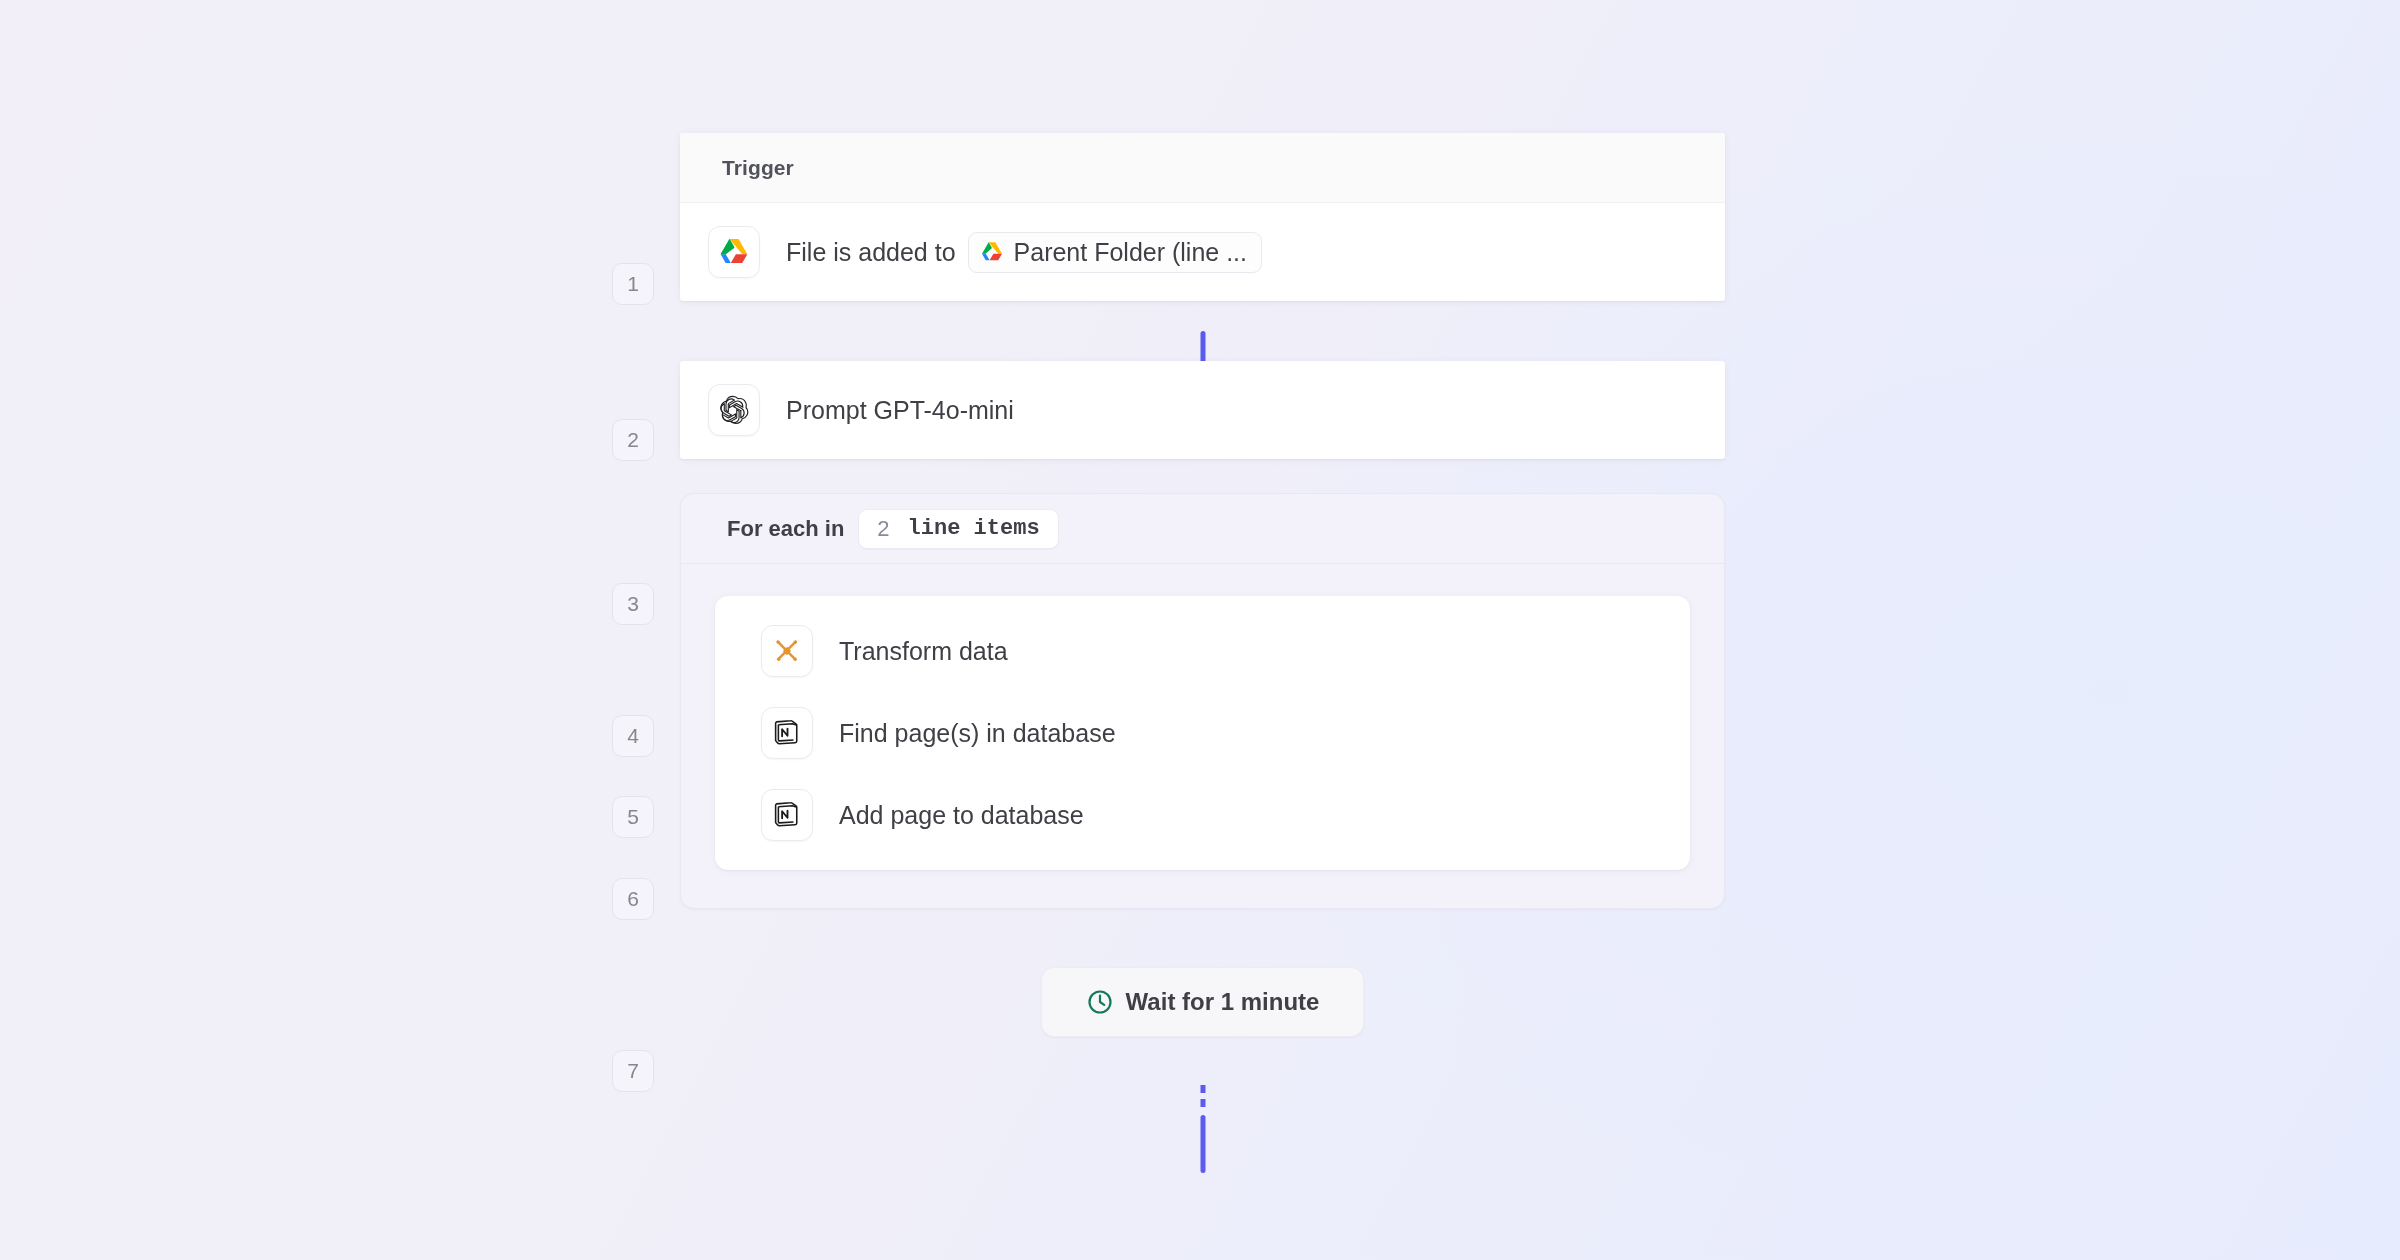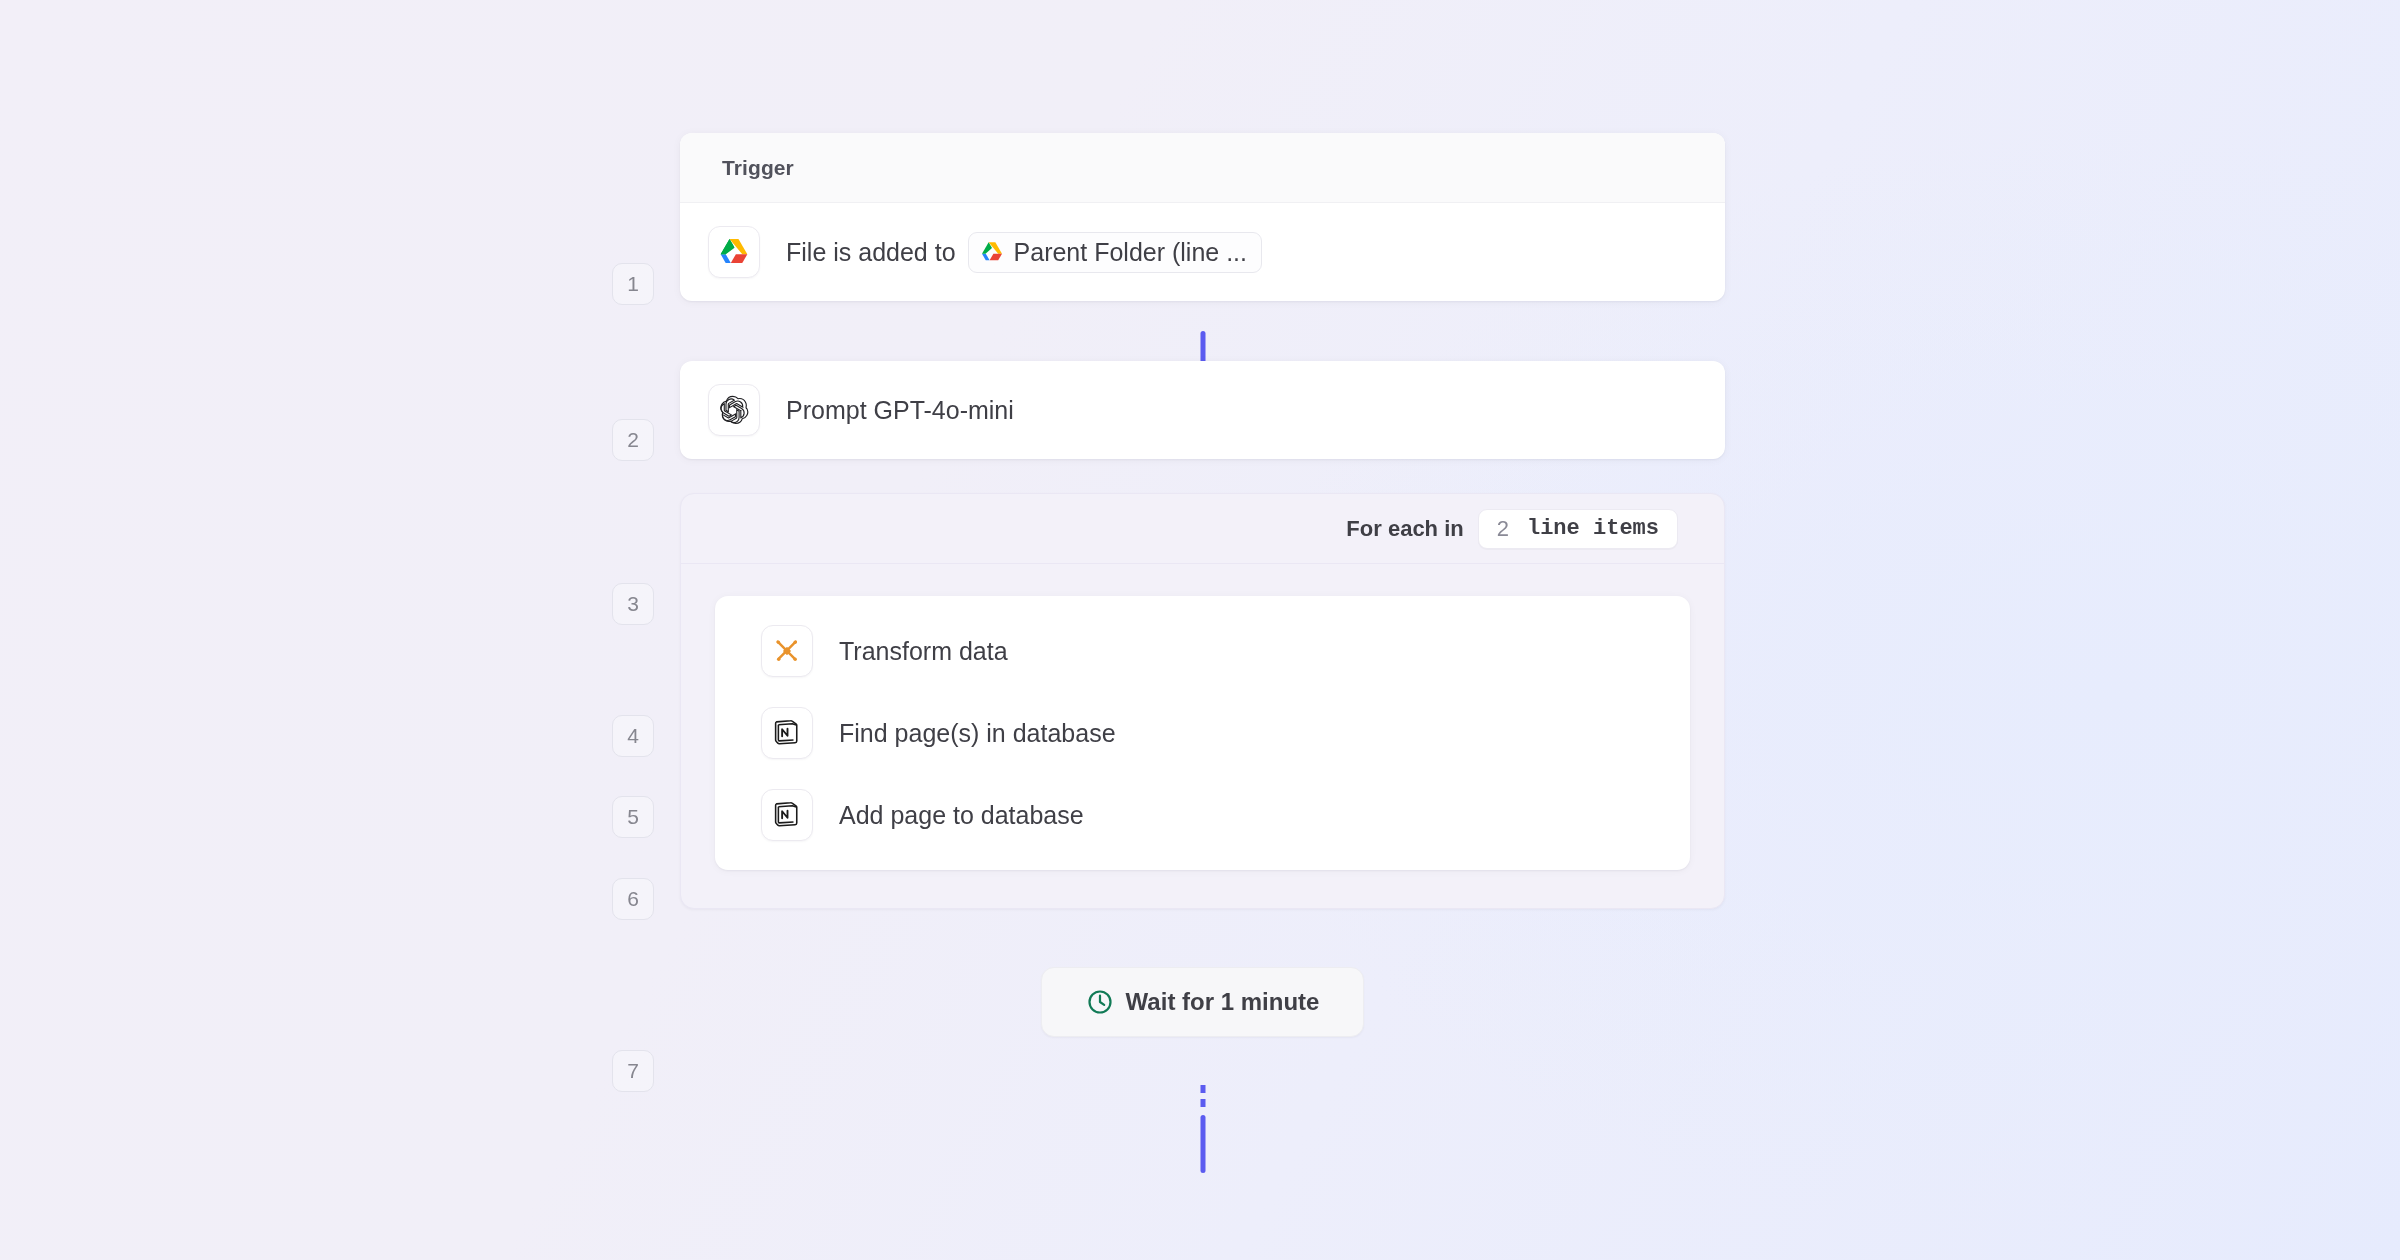--- a/index.html
+++ b/index.html
@@ -29,21 +29,21 @@
     position: absolute;
     left: 680px;
     top: 133px;
     width: 1045px;
   }
 
   
   .card {
     position: relative;
     background: #ffffff;
-    border-radius: 12px;
+    border-radius: 3px;
     box-shadow: 0 1px 2px rgba(16, 24, 40, 0.05),
                 0 1px 10px rgba(16, 24, 40, 0.045);
   }
 
   
   .trigger-card { overflow: hidden; }
 
   .trigger-header {
     height: 70px;
     background: #fafafb;
@@ -130,21 +130,20 @@
     border-radius: 14px;
     box-shadow: 0 1px 3px rgba(16,24,40,0.045);
   }
 
   .loop-header {
     height: 70px;
     display: flex;
     align-items: center;
     padding: 0 46px;
     border-bottom: 1px solid #eae7f4;
-    justify-content: flex-end;
   }
   .loop-header-text {
     font-size: 22px;
     font-weight: 700;
     color: #3f3f46;
   }
   .loop-count-pill {
     display: inline-flex;
     align-items: center;
     gap: 18px;

